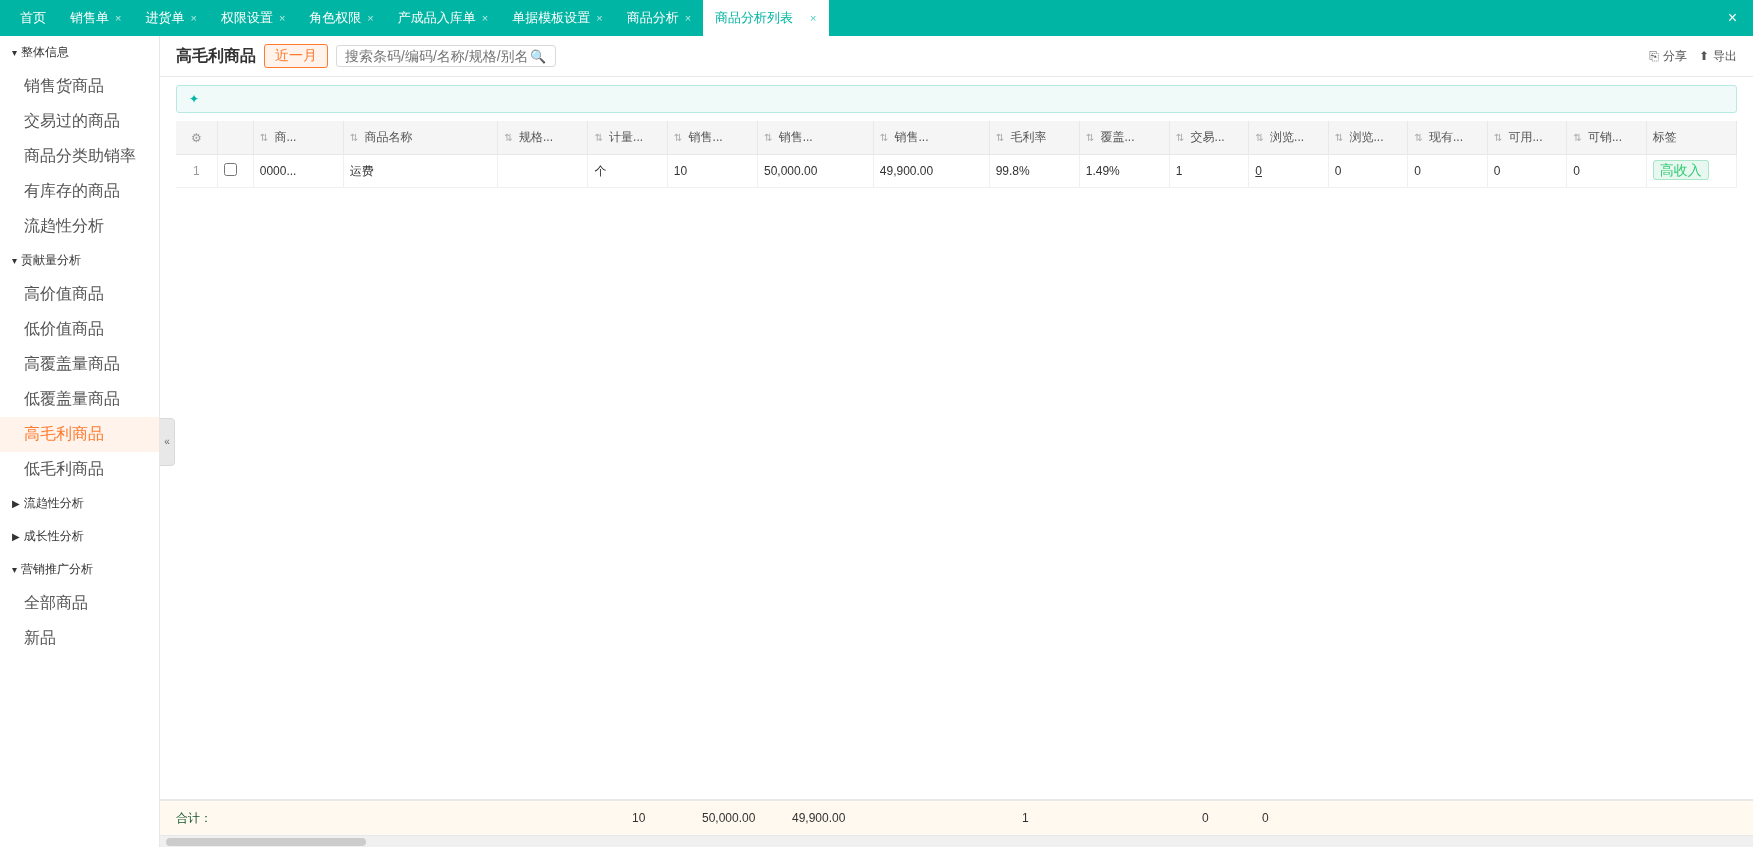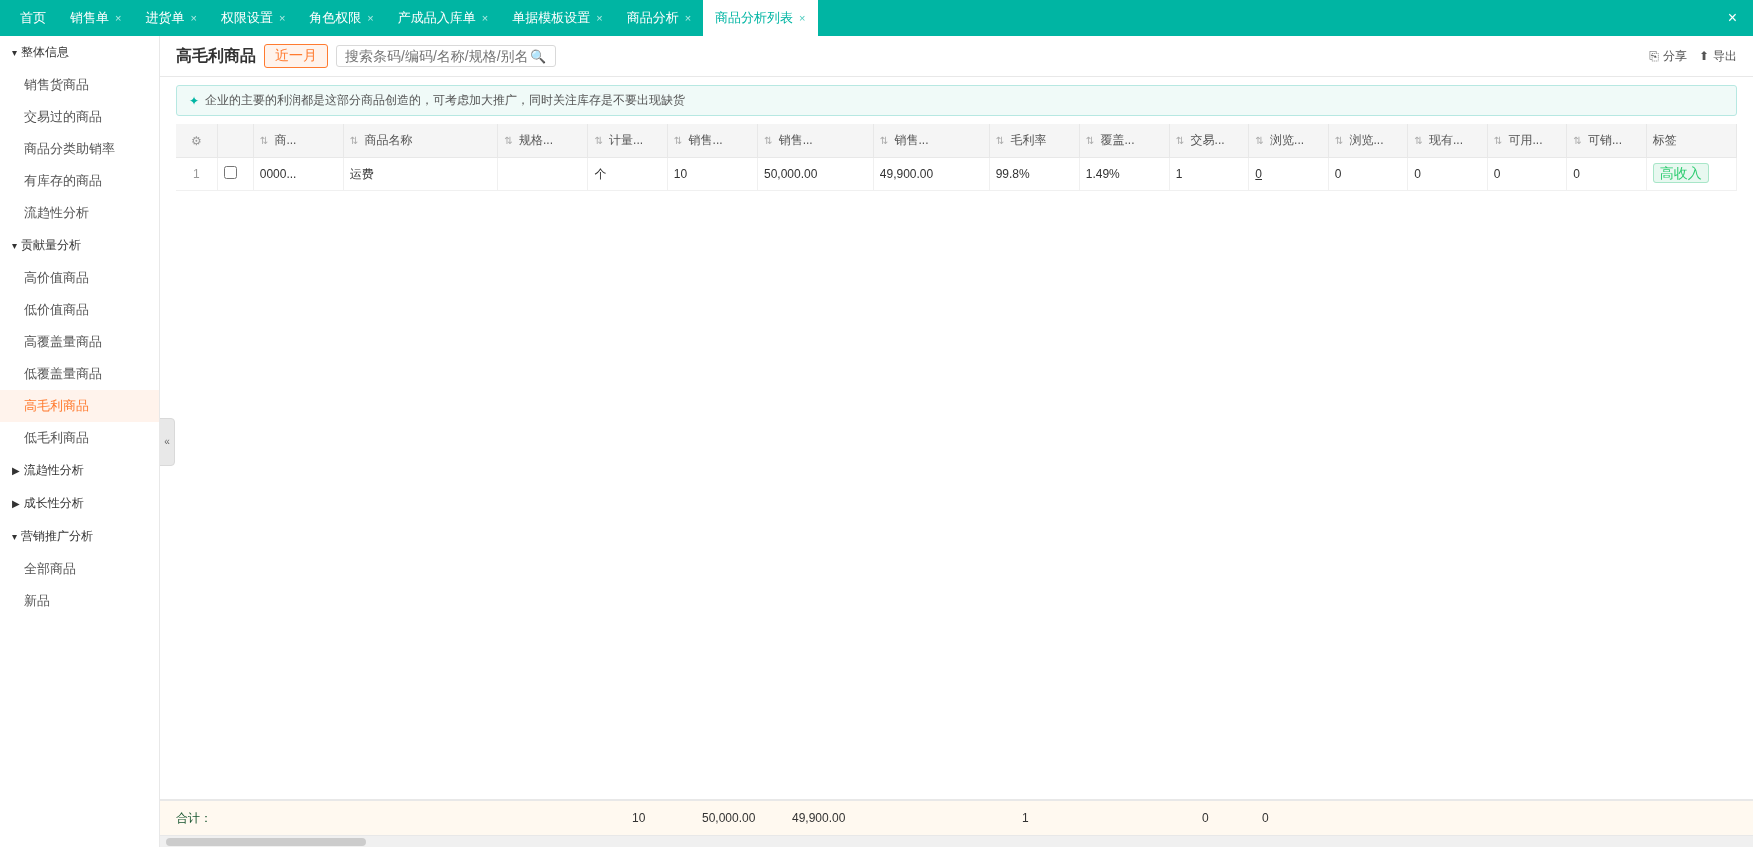--- a/index.html
+++ b/index.html
@@ -21,20 +21,21 @@
       display: flex;
       align-items: center;
       cursor: pointer;
       white-space: nowrap;
       font-size: 13px;
       position: relative;
     }
     .top-nav .nav-item.active {
       background: #fff;
       color: #00b5a3;
+      gap: 11px;
     }
     .top-nav .nav-item .close-x {
       margin-left: 6px;
       font-size: 11px;
       opacity: 0.7;
     }
     .top-nav-right {
       margin-left: auto;
       display: flex;
       align-items: center;
@@ -68,21 +69,21 @@
       font-size: 12px;
       color: #333;
       cursor: pointer;
     }
     .sidebar-section-title .arrow {
       margin-right: 4px;
       font-size: 10px;
     }
     .sidebar-item {
       padding: 7px 12px 7px 24px;
-      font-size: 13px;
+      font-size: 16px;
       color: #555;
       cursor: pointer;
       white-space: nowrap;
     }
     .sidebar-item.active {
       background: #fff3ec;
       color: #ff7b30;
     }
 
     
@@ -412,21 +413,20 @@
         </div>
         <div class="header-btn">
           <span>⬆</span>
           <span>导出</span>
         </div>
       </div>
     </div>
 
     <div class="info-bar">
       <span class="info-icon">✦</span>
-      <span>企业的主要的利润都是这部分商品创造的，可考虑加大推广，同时关注库存是不要出现缺货</span>
     </div>
 
     <div class="table-container">
       <table>
         <thead>
           <tr>
             <th class="settings-col" style="width:32px;">⚙</th>
             <th style="width:28px;"></th>
             <th class="sortable" style="width:70px;">
               <span>商...</span>

